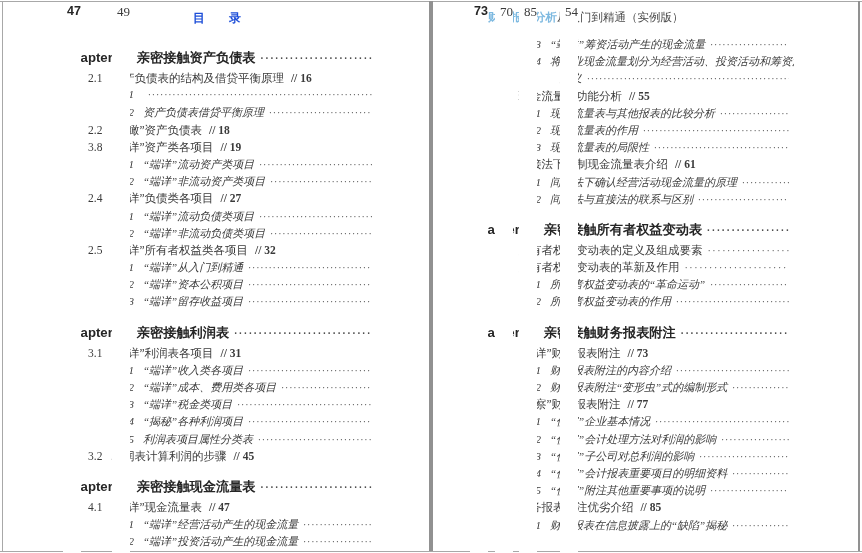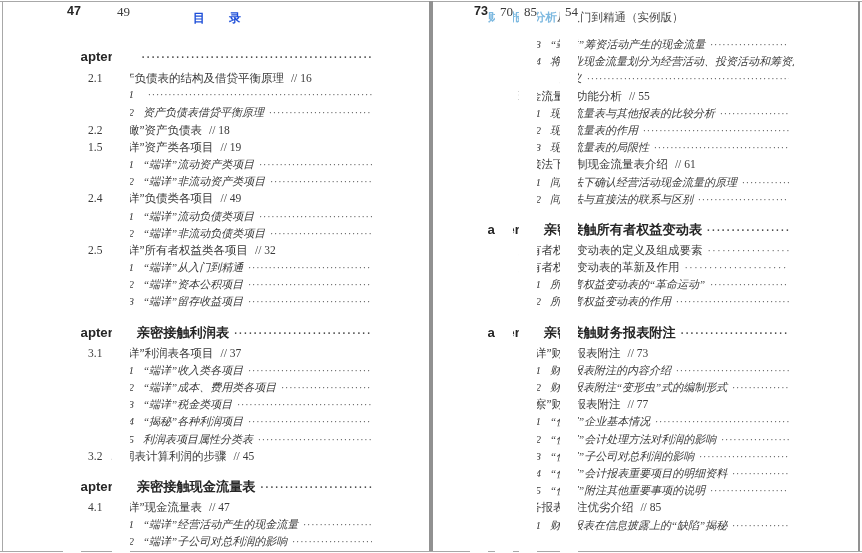--- a/index.html
+++ b/index.html
@@ -27,21 +27,21 @@
       font-family:"Liberation Sans",sans-serif; }
   .brand { color:#7db9e0; font-weight:bold; }
   .brand-rest { color:#4a4a4a; }
 
   .toc { display:flex; flex-direction:column; }
 
   .row { display:flex; align-items:baseline; flex-shrink:0;
          height:17.2px; font-size:11.5px; color:#3b3b3b; white-space:nowrap; overflow:hidden; }
   .row .num   { margin-right:9px; flex-shrink:0; }
   .row .title { flex-shrink:0; }
-  .row .inline-page { margin-left:7px; color:#3b3b3b; }
+  .row .inline-page { margin-left:7px; color:#3b3b3b;font-weight:bold; }
   .row .leader { flex:1; overflow:hidden; white-space:nowrap; margin:0 5px;
                  color:#4f4f4f; letter-spacing:1.6px; font-size:10px; }
   .row .leader::after { content:"························································································································"; }
   .row .page { flex-shrink:0; min-width:18px; text-align:right; font-size:13px; }
 
   .row.chapter { height:22px; margin-top:12px; font-size:13.2px; font-weight:bold;
                  color:#262626; font-family:"Liberation Sans",sans-serif; }
   .row.chapter .num { margin-right:13px; }
   .row.chapter .page { font-size:12.5px; }
   .row.s2 { padding-left:25px; }
@@ -58,20 +58,21 @@
   <div class="rule rule-bottom"></div>
   <div class="rule rule-left"></div>
   <div class="rule rule-right"></div>
   <div class="rule rule-seam"></div>
 
   <div class="page page-left">
     <div class="page-header">目　录</div>
     <div class="toc" id="toc-left">
         <div class="row chapter">
     <span class="num">Chapter 2</span>
+    <span class="title">亲密接触资产负债表</span>
 
     <span class="leader"></span>
     <span class="page">16</span>
   </div>
         <div class="row s2">
     <span class="num">2.1</span>
     <span class="title">资产负债表的结构及借贷平衡原理</span>
     <span class="inline-page">// 16</span>
 
   </div>
@@ -88,21 +89,21 @@
     <span class="leader"></span>
     <span class="page">18</span>
   </div>
         <div class="row s2">
     <span class="num">2.2</span>
     <span class="title">“鸟瞰”资产负债表</span>
     <span class="inline-page">// 18</span>
 
   </div>
         <div class="row s2">
-    <span class="num">1.5</span>
+    <span class="num">3.8</span>
     <span class="title">“端详”资产类各项目</span>
     <span class="inline-page">// 19</span>
 
   </div>
         <div class="row s3">
     <span class="num">2.3.1</span>
     <span class="title">“端详”流动资产类项目</span>
 
     <span class="leader"></span>
     <span class="page">22</span>
@@ -110,21 +111,21 @@
         <div class="row s3">
     <span class="num">2.3.2</span>
     <span class="title">“端详”非流动资产类项目</span>
 
     <span class="leader"></span>
     <span class="page">23</span>
   </div>
         <div class="row s2">
     <span class="num">2.4</span>
     <span class="title">“端详”负债类各项目</span>
-    <span class="inline-page">// 49</span>
+    <span class="inline-page">// 27</span>
 
   </div>
         <div class="row s3">
     <span class="num">2.4.1</span>
     <span class="title">“端详”流动负债类项目</span>
 
     <span class="leader"></span>
     <span class="page">27</span>
   </div>
         <div class="row s3">
@@ -164,21 +165,21 @@
         <div class="row chapter">
     <span class="num">Chapter 3</span>
     <span class="title">亲密接触利润表</span>
 
     <span class="leader"></span>
     <span class="page">37</span>
   </div>
         <div class="row s2">
     <span class="num">3.1</span>
     <span class="title">“端详”利润表各项目</span>
-    <span class="inline-page">// 37</span>
+    <span class="inline-page">// 31</span>
 
   </div>
         <div class="row s3">
     <span class="num">3.1.1</span>
     <span class="title">“端详”收入类各项目</span>
 
     <span class="leader"></span>
     <span class="page">38</span>
   </div>
         <div class="row s3">
@@ -230,21 +231,21 @@
   </div>
         <div class="row s3">
     <span class="num">4.1.1</span>
     <span class="title">“端详”经营活动产生的现金流量</span>
 
     <span class="leader"></span>
     <span class="page">48</span>
   </div>
         <div class="row s3">
     <span class="num">4.1.2</span>
-    <span class="title">“端详”子公司对总利润的影响</span>
+    <span class="title">“端详”投资活动产生的现金流量</span>
 
     <span class="leader"></span>
     <span class="page">49</span>
   </div>
       </div>
   </div>
 
   <div class="page page-right">
     <div class="page-header">
       <span class="brand">财务报表分析</span><span class="brand-rest">从入门到精通（实例版）</span>

